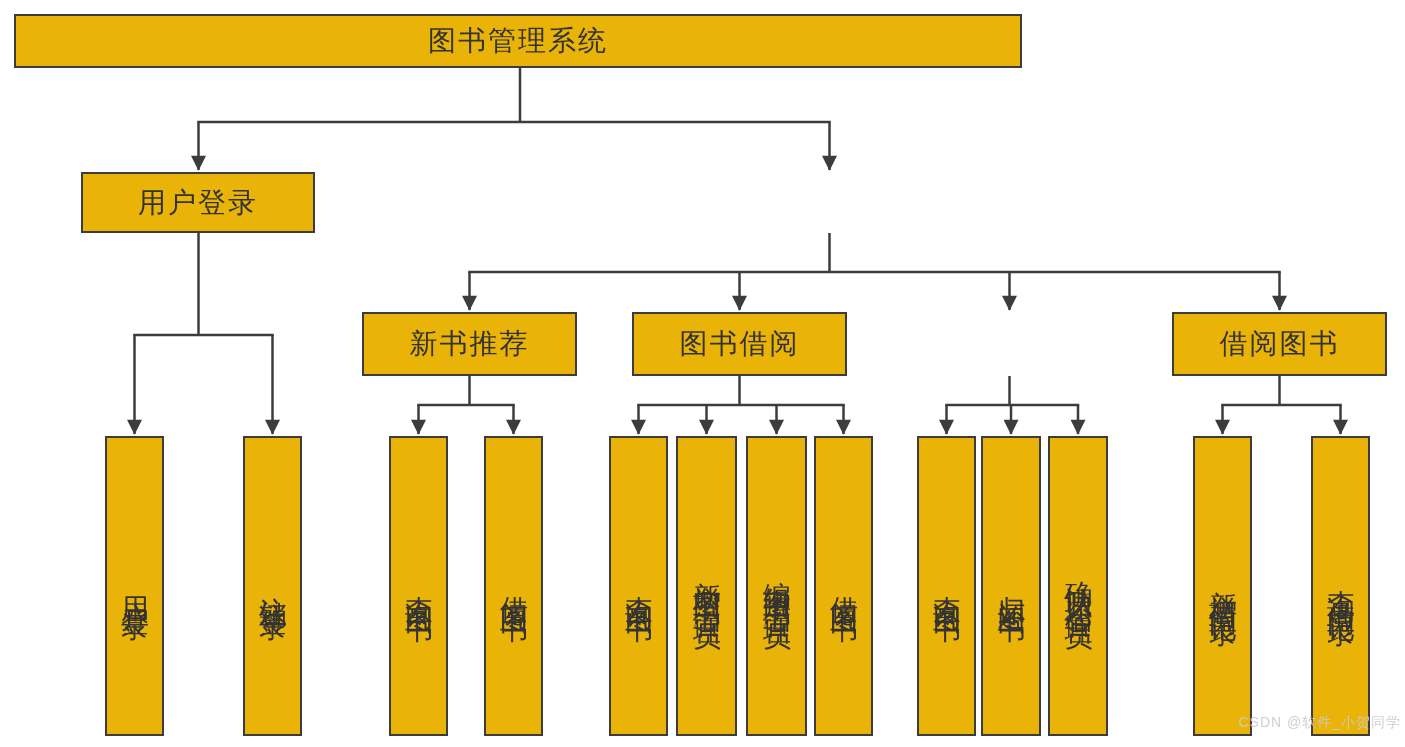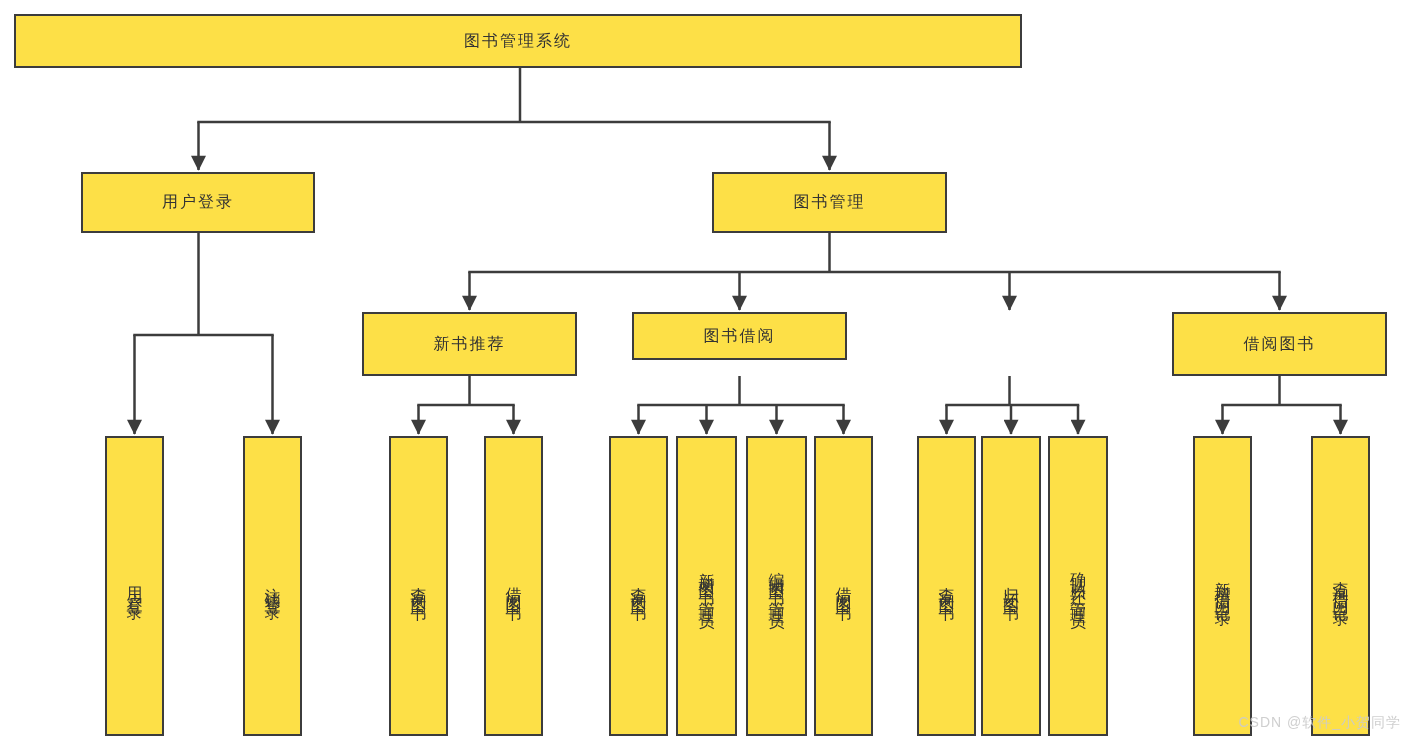--- a/index.html
+++ b/index.html
@@ -7,26 +7,26 @@
     position:relative;
     width:1405px;height:747px;
     background:#ffffff;
     font-family:"Liberation Sans","DejaVu Sans",sans-serif;
     overflow:hidden;
   }
   .node{
     position:absolute;
     box-sizing:border-box;
     border:2.5px solid #3c3c3c;
-    background:#fde047;
+    background:#eab308;
     color:#333333;
     display:flex;
     align-items:center;
     justify-content:center;
-    font-size:16px;
+    font-size:28px;
     letter-spacing:2px;
     z-index:2;
   }
   .vbox{
     writing-mode:vertical-rl;
     text-orientation:upright;
     letter-spacing:6px;
     line-height:1;
     text-align:center;
   }
@@ -97,24 +97,23 @@
       <path d="M1279.5,376 V405"></path>
       <path d="M1222.5,405 H1340.5" stroke-linecap="square"></path>
       <path d="M1222.5,405 V434" marker-end="url(#arrow)"></path>
       <path d="M1340.5,405 V434" marker-end="url(#arrow)"></path>
     </g>
   </svg>
 
   <div class="node" style="left:14px;top:14px;width:1008px;height:54px">图书管理系统</div>
 
   <div class="node" style="left:81px;top:172px;width:234px;height:61px">用户登录</div>
-  <div class="node" style="left:712px;top:172px;width:235px;height:61px">图书管理</div>
 
   <div class="node" style="left:362px;top:312px;width:215px;height:64px">新书推荐</div>
-  <div class="node" style="left:632px;top:312px;width:215px;height:48px">图书借阅</div>
+  <div class="node" style="left:632px;top:312px;width:215px;height:64px">图书借阅</div>
   <div class="node" style="left:1172px;top:312px;width:215px;height:64px">借阅图书</div>
 
   <div class="node vbox" style="left:105px;top:436px;width:59px;height:300px">用户登录</div>
   <div class="node vbox" style="left:243px;top:436px;width:59px;height:300px">注销登录</div>
 
   <div class="node vbox" style="left:389px;top:436px;width:59px;height:300px">查询图书</div>
   <div class="node vbox" style="left:484px;top:436px;width:59px;height:300px">借阅图书</div>
 
   <div class="node vbox" style="left:609px;top:436px;width:59px;height:300px">查询图书</div>
   <div class="node vbox" style="left:676px;top:436px;width:61px;height:300px">新增图书（管理员）</div>

